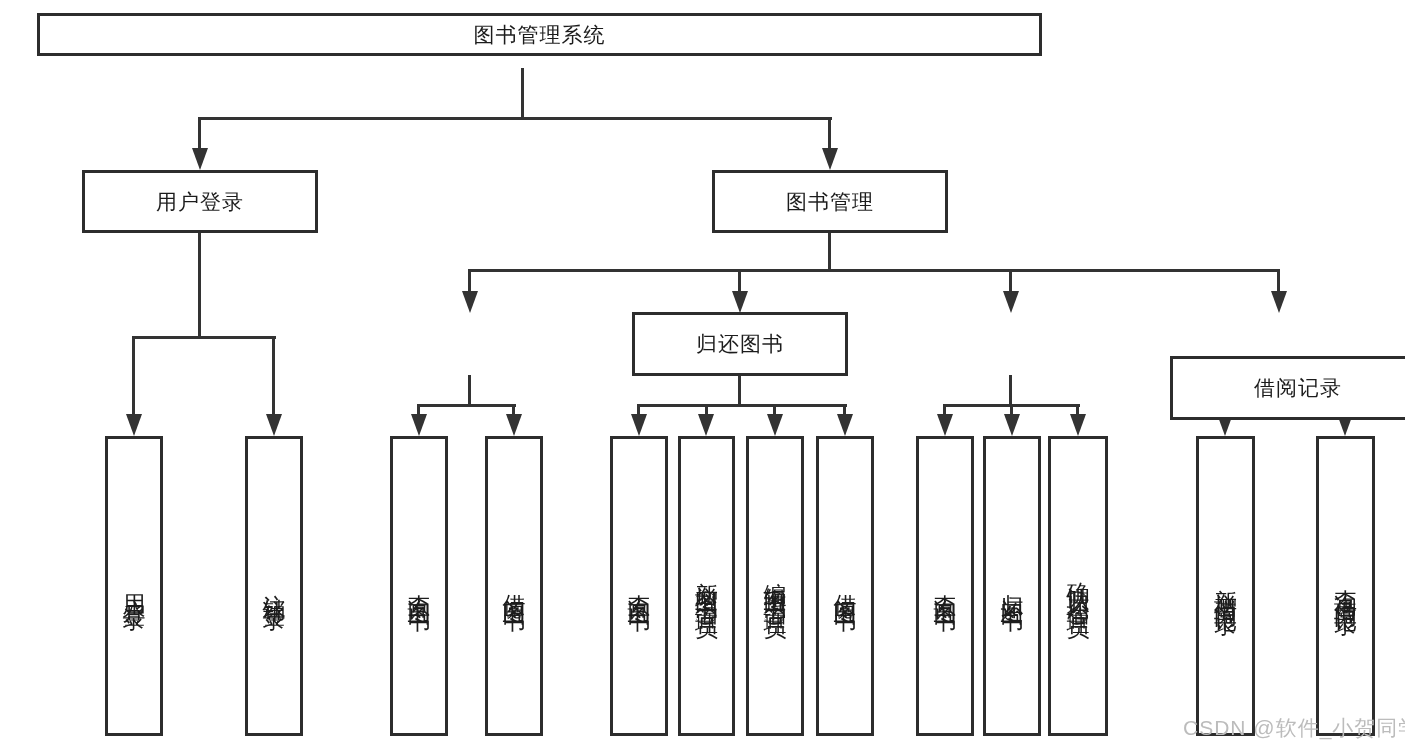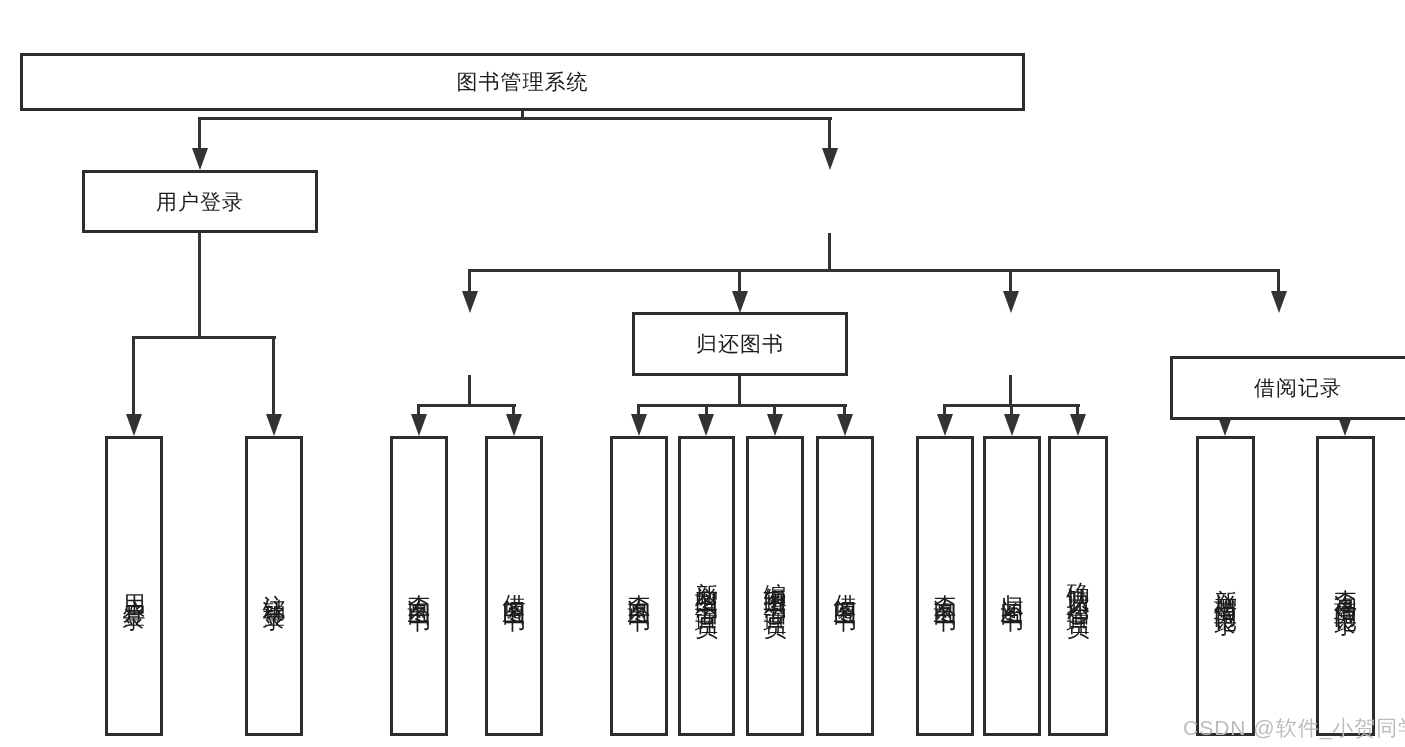--- a/index.html
+++ b/index.html
@@ -57,23 +57,24 @@
     color: var(--watermark);
     z-index: 6;
     white-space: nowrap;
   }
 </style>
 </head>
 <body>
 
 <div class="canvas">
 
-  <div class="node" style="left:20px; top:13px; width:1005px; height:58px;margin-top:40px;">图书管理系统</div>
+  <div class="node" style="left:37px; top:13px; width:1005px; height:43px;">图书管理系统</div>
 
   <div class="node" style="left:82px; top:170px; width:236px; height:63px;">用户登录</div>
+  <div class="node" style="left:712px; top:170px; width:236px; height:63px;">图书管理</div>
 
   <div class="node" style="left:632px; top:312px; width:216px; height:64px;">归还图书</div>
   <div class="node" style="left:1170px; top:312px; width:256px; height:64px;margin-top:44px;">借阅记录</div>
 
   <div class="node leaf" style="left:105px; top:436px; width:58px; height:300px;">用户登录</div>
   <div class="node leaf" style="left:245px; top:436px; width:58px; height:300px;">注销登录</div>
 
   <div class="node leaf" style="left:390px; top:436px; width:58px; height:300px;">查询图书</div>
   <div class="node leaf" style="left:485px; top:436px; width:58px; height:300px;">借阅图书</div>
 

